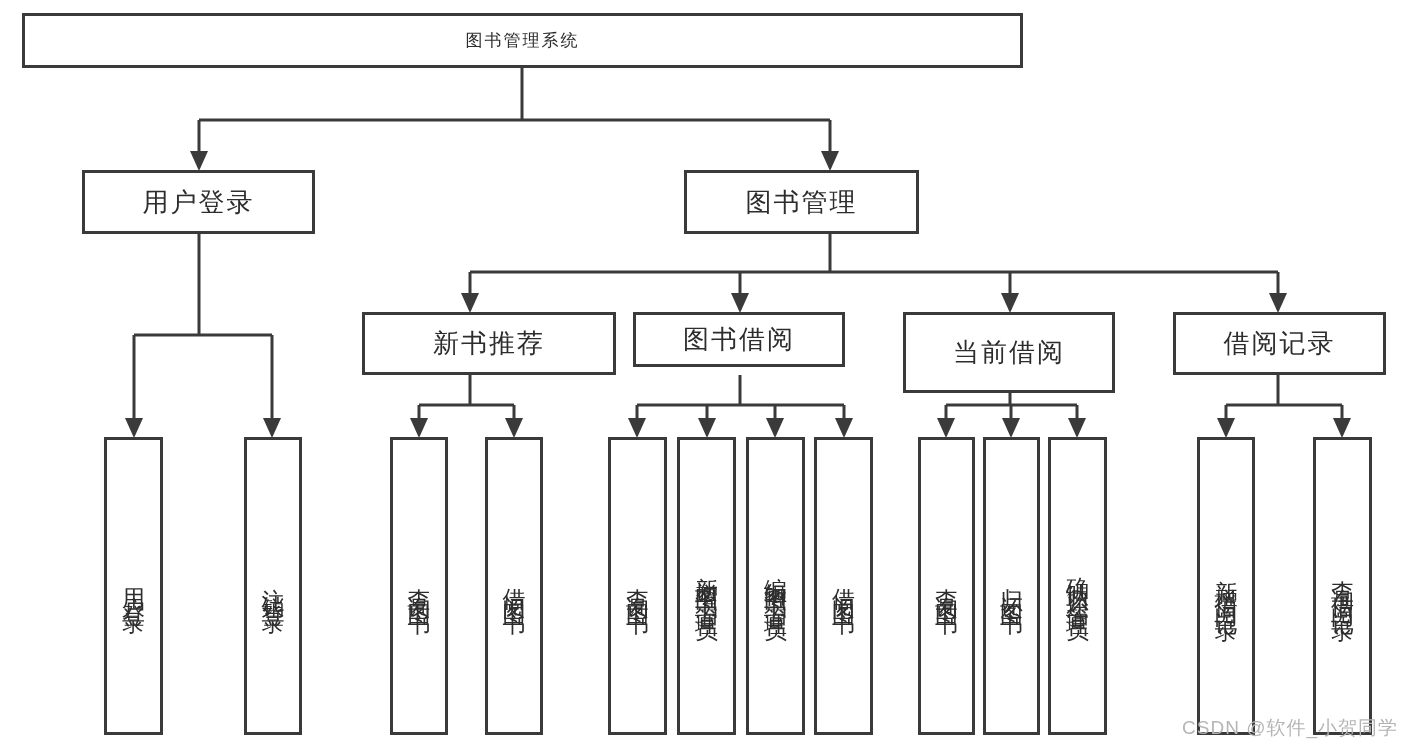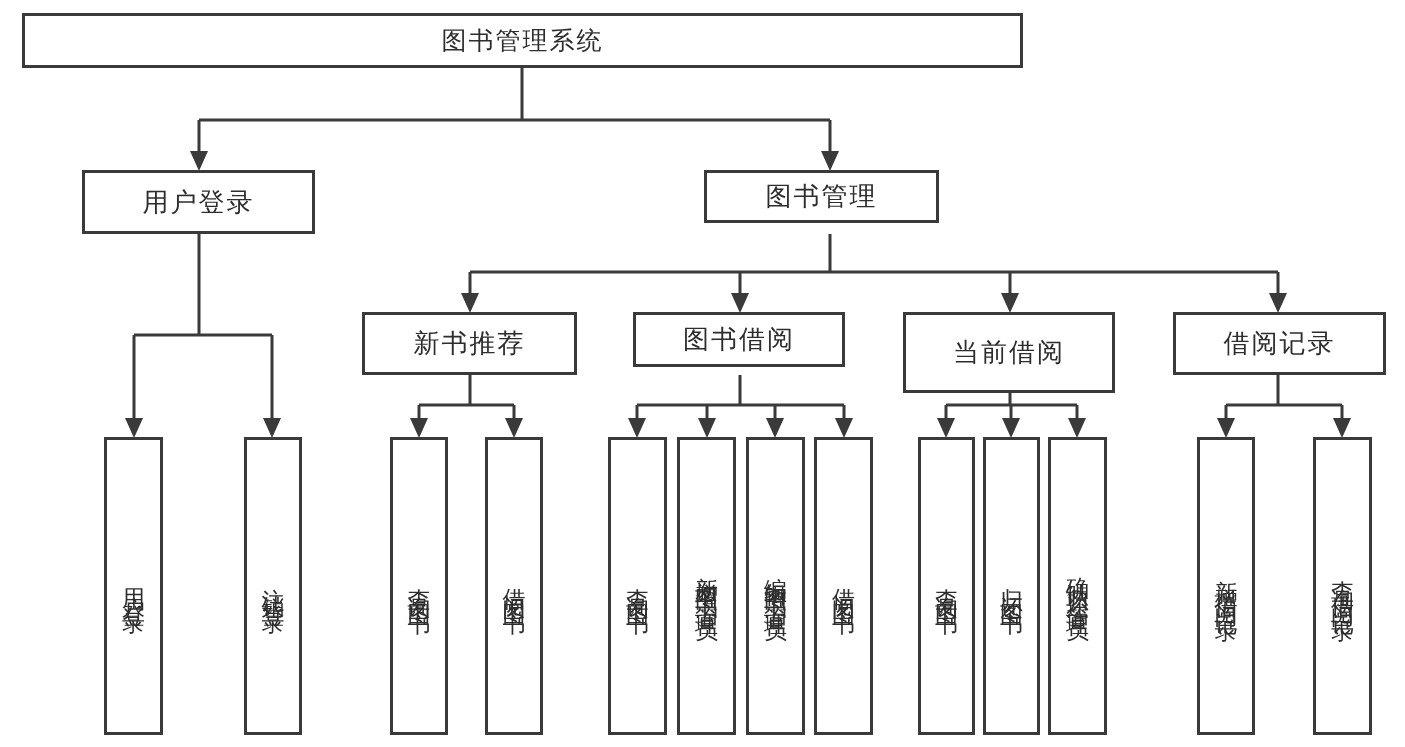--- a/index.html
+++ b/index.html
@@ -29,21 +29,21 @@
     display:flex;
     align-items:center;
     justify-content:center;
     text-align:center;
   }
   .node.h .lbl{
     font-size:26px;
     letter-spacing:2px;
     white-space:nowrap;
   }
-  .node.root .lbl{font-size:25px;}
+  .node.root .lbl{font-size:17px;}
   .node.v .lbl{
     writing-mode:vertical-rl;
     text-orientation:mixed;
     font-size:23px;
     letter-spacing:8px;
     line-height:1;
   }
   .node.v.ls-sm .lbl{letter-spacing:6px;}
   .watermark{
     position:absolute;
@@ -95,25 +95,25 @@
     </g>
   </svg>
 
   <div class="node h root" style="left:22px;top:13px;width:1001px;height:55px">
     <span class="lbl">图书管理系统</span>
   </div>
 
   <div class="node h" style="left:82px;top:170px;width:233px;height:64px">
     <span class="lbl">用户登录</span>
   </div>
-  <div class="node h" style="left:704px;top:170px;width:235px;height:53px">
+  <div class="node h" style="left:684px;top:170px;width:235px;height:64px">
     <span class="lbl">图书管理</span>
   </div>
 
-  <div class="node h" style="left:362px;top:312px;width:215px;height:63px">
+  <div class="node h" style="left:362px;top:312px;width:254px;height:63px">
     <span class="lbl">新书推荐</span>
   </div>
   <div class="node h" style="left:633px;top:312px;width:212px;height:55px">
     <span class="lbl">图书借阅</span>
   </div>
   <div class="node h" style="left:903px;top:312px;width:212px;height:81px">
     <span class="lbl">当前借阅</span>
   </div>
   <div class="node h" style="left:1173px;top:312px;width:213px;height:63px">
     <span class="lbl">借阅记录</span>
@@ -156,14 +156,15 @@
     <span class="lbl">确认归还（管理员）</span>
   </div>
 
   <div class="node v" style="left:1197px;top:437px;width:58px;height:298px">
     <span class="lbl">新增借阅记录</span>
   </div>
   <div class="node v" style="left:1313px;top:437px;width:59px;height:298px">
     <span class="lbl">查询借阅记录</span>
   </div>
 
+  <div class="watermark">CSDN @软件_小贺同学</div>
 
 </div>
 
 </body></html>

